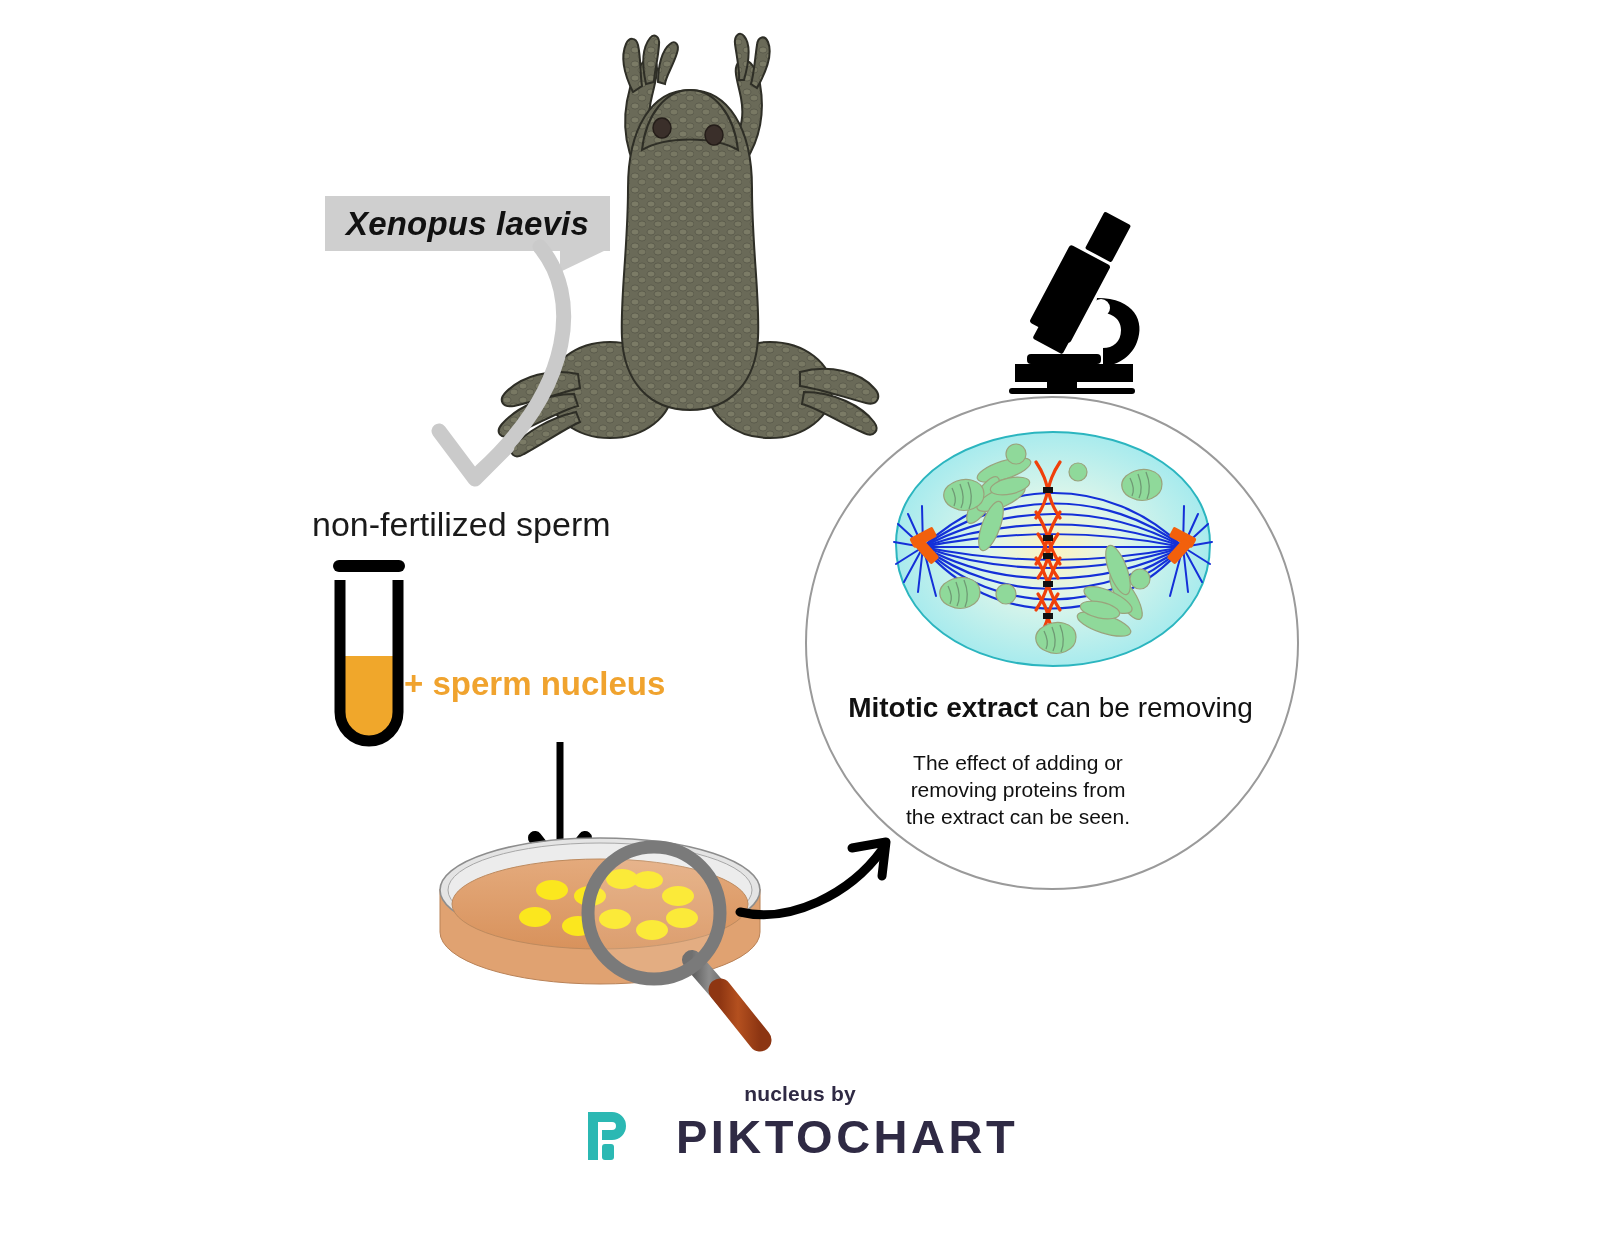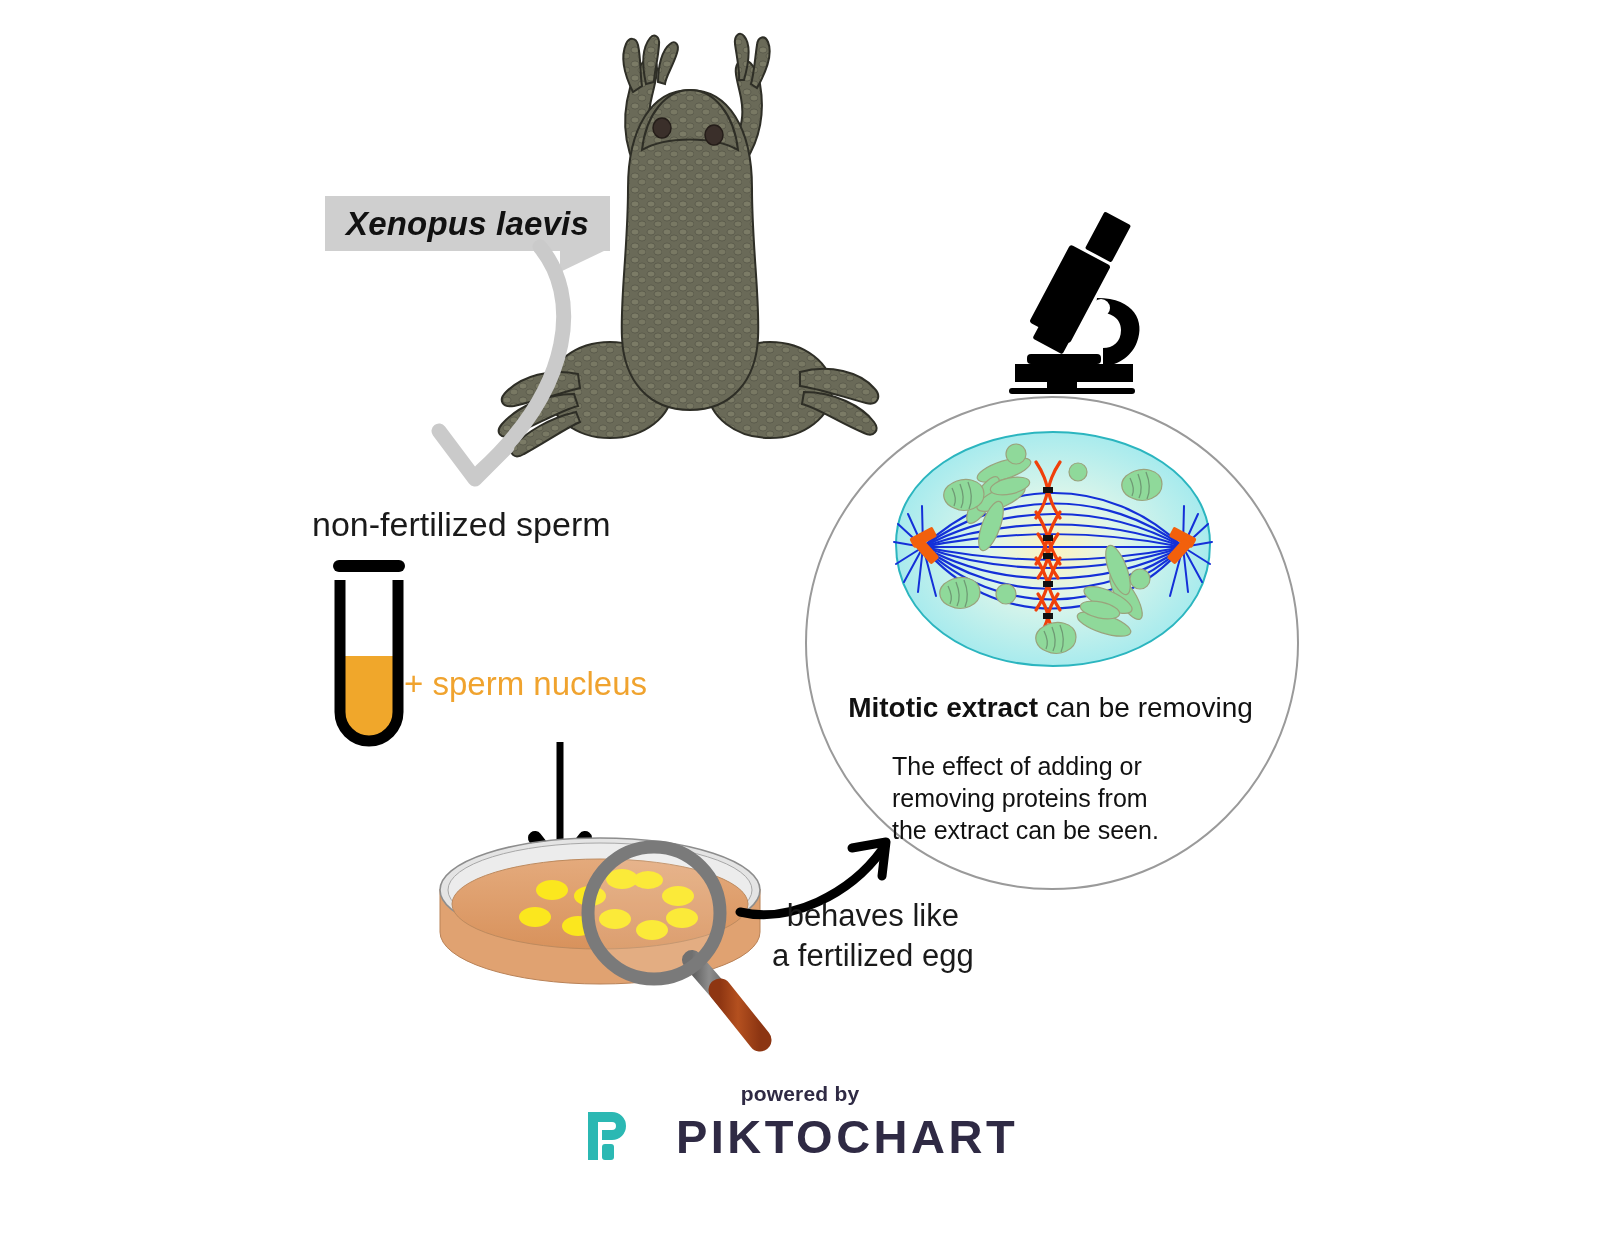--- a/index.html
+++ b/index.html
@@ -54,21 +54,21 @@
     left: 312px;
     top: 505px;
     font-size: 34px;
     color: #1a1a1a;
     white-space: nowrap;
   }
   #sperm-nucleus-text {
     left: 404px;
     top: 665px;
     font-size: 33px;
-    font-weight: normal;
+    font-weight: bold;
     color: #F0A32E;
     white-space: nowrap;
   }
   #behaves-like-text {
     left: 772px;
     top: 896px;
     font-size: 31px;
     color: #1a1a1a;
     line-height: 1.30;
     text-align: center;
@@ -89,25 +89,25 @@
     left: 808px;
     top: 692px;
     width: 485px;
     text-align: center;
     font-size: 28px;
     color: #111111;
     white-space: nowrap;
   }
   #circle-headline b { font-weight: bold; }
   #circle-subtext {
-    left: 892px;
+    left: 828px;
     top: 750px;
     width: 380px;
-    text-align: left;
-    font-size: 25px;
+    text-align: center;
+    font-size: 21px;
     line-height: 1.28;
     color: #111111;
     white-space: pre-line;
   }
 
   
   #powered-by-text {
     left: 0; right: 0;
     top: 1082px;
     text-align: center;
@@ -244,22 +244,20 @@
     <line x1="290" y1="178" x2="330" y2="228" stroke="url(#handleGrad)" stroke-width="23" stroke-linecap="round"></line>
 
     <circle cx="224" cy="101" r="66" fill="#ffffff" fill-opacity="0.12" stroke="#7a7a7a" stroke-width="13"></circle>
   </svg>
 
   <svg class="abs" style="left:730px; top:812px;" width="180" height="115" viewBox="0 0 180 115">
     <path d="M10 100 C60 112 120 82 152 38" stroke="#000000" stroke-width="9" fill="none" stroke-linecap="round"></path>
     <path d="M122 36 L156 30 L152 64" stroke="#000000" stroke-width="9" fill="none" stroke-linecap="round" stroke-linejoin="round"></path>
   </svg>
 
-  <div class="abs" id="behaves-like-text">behaves like
-a fertilized egg</div>
 
   <svg class="abs" style="left:985px; top:212px;" width="175" height="185" viewBox="0 0 175 185">
     <g fill="#000000">
 
       <rect x="108" y="4" width="30" height="42" rx="2" transform="rotate(28 123 25)"></rect>
 
       <rect x="62" y="38" width="46" height="88" rx="3" transform="rotate(28 85 82)"></rect>
 
       <rect x="52" y="108" width="34" height="28" rx="2" transform="rotate(28 69 122)"></rect>
 
@@ -391,21 +389,21 @@
     </g>
   </svg>
 
   <div class="abs" id="circle-headline">
     <b>Mitotic extract</b><span> can be removing</span>
   </div>
   <div class="abs" id="circle-subtext">The effect of adding or
 removing proteins from
 the extract can be seen.</div>
 
-  <div class="abs" id="powered-by-text">powered by</div>
+  <div class="abs" id="powered-by-text">nucleus by</div>
   <div class="abs" id="brand-row">
     <svg width="52" height="56" viewBox="0 0 52 56">
       <path d="M6 4 L30 4 A14 14 0 0 1 30 32 L20 32 L20 22 L30 22
                A4 4 0 0 0 30 14 L16 14 L16 52 L6 52 Z" fill="#2BB8B3"></path>
       <rect x="20" y="36" width="12" height="16" rx="3" fill="#2BB8B3"></rect>
     </svg>
     <span id="brand-wordmark">PIKTOCHART</span>
   </div>
 
 </div>

